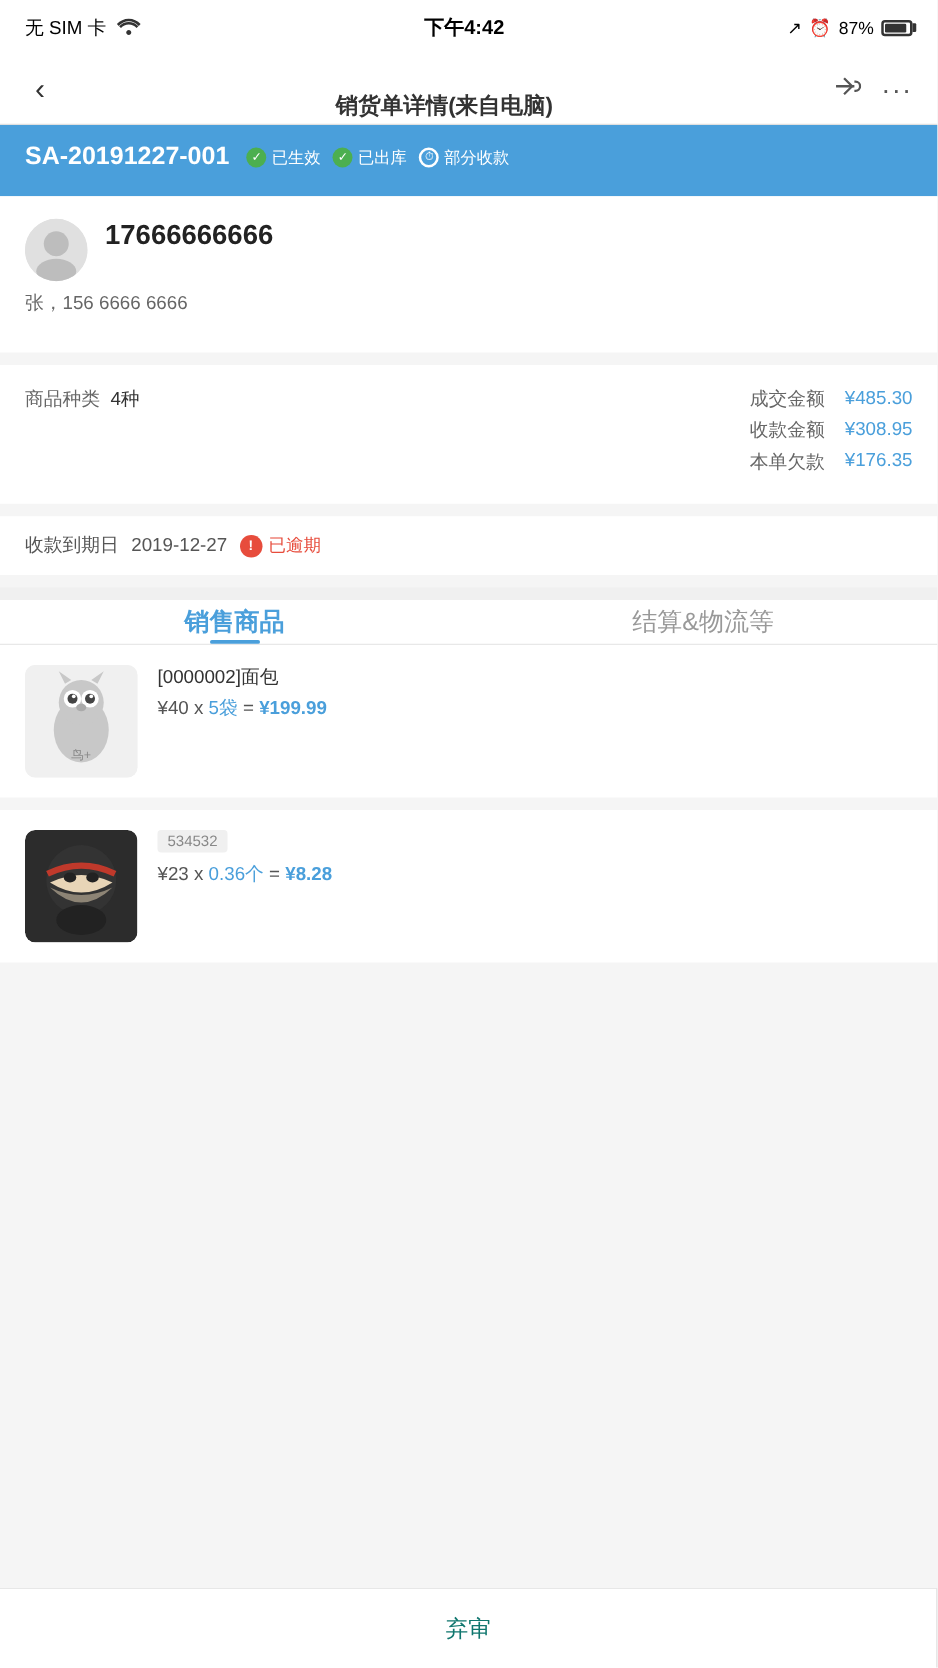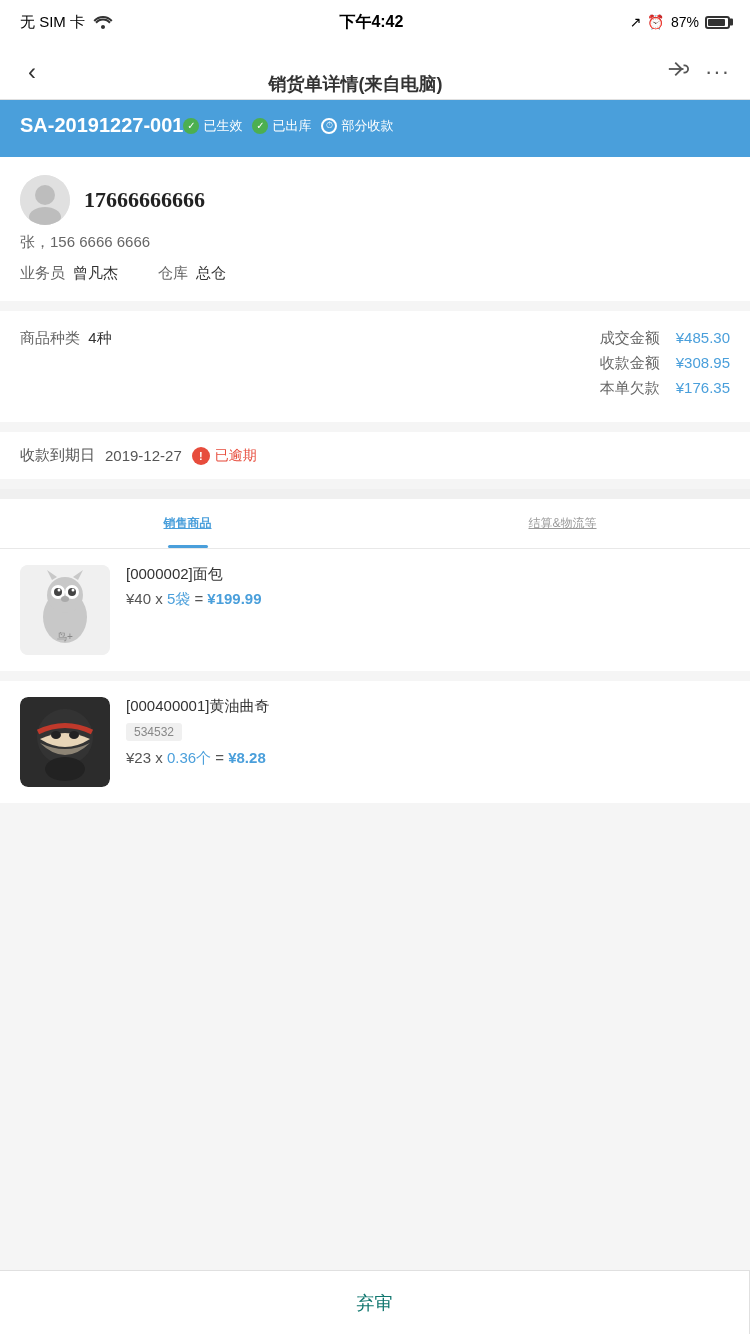--- a/index.html
+++ b/index.html
@@ -87,20 +87,21 @@
     }
 
     
     .order-header {
       background: #4a9fdb;
       padding: 14px 20px 12px;
     }
     .order-header-top {
       display: flex;
       align-items: center;
+      gap: 14px;
       margin-bottom: 8px;
     }
     .order-number {
       font-size: 20px;
       font-weight: 700;
       color: #fff;
     }
     .order-badges {
       display: flex;
       align-items: center;
@@ -139,24 +140,22 @@
     }
 
     
     .customer-section {
       background: #fff;
       padding: 18px 20px;
       margin-bottom: 10px;
     }
     .customer-top {
       display: flex;
-      align-items: center;
       gap: 14px;
       margin-bottom: 8px;
-      font-family: Liberation Serif, serif;
     }
     .avatar {
       width: 50px; height: 50px;
       border-radius: 50%;
       background: #e0e0e0;
       display: flex;
       align-items: center;
       justify-content: center;
       overflow: hidden;
       flex-shrink: 0;
@@ -253,25 +252,24 @@
     .tabs-container {
       background: #fff;
       border-bottom: 1px solid #e8e8e8;
     }
     .tabs {
       display: flex;
     }
     .tab {
       flex: 1;
       text-align: center;
-      padding: 16px 0;
-      font-size: 12px;
+      padding: 4px 0;
+      font-size: 20px;
       cursor: pointer;
       position: relative;
-      text-decoration: underline;
     }
     .tab.active {
       color: #4a9fdb;
       font-weight: 600;
     }
     .tab.inactive {
       color: #999;
     }
     .tab.active::after {
       content: '';
@@ -427,30 +425,20 @@
     <div class="avatar">
       <svg class="avatar-svg" viewBox="0 0 50 50" xmlns="http://www.w3.org/2000/svg">
         <circle cx="25" cy="25" r="25" fill="#e0e0e0"></circle>
         <circle cx="25" cy="20" r="10" fill="#bdbdbd"></circle>
         <ellipse cx="25" cy="42" rx="16" ry="10" fill="#bdbdbd"></ellipse>
       </svg>
     </div>
     <span class="customer-name">17666666666</span>
   </div>
   <div class="customer-info">张，156 6666 6666</div>
-  <div class="customer-meta">
-    <div class="meta-item">
-      <span class="meta-label">业务员</span>
-      <span class="meta-value">曾凡杰</span>
-    </div>
-    <div class="meta-item">
-      <span class="meta-label">仓库</span>
-      <span class="meta-value">总仓</span>
-    </div>
-  </div>
 </div>
 
 <div class="stats-section">
   <div class="stats-left">
     <span>商品种类</span>&nbsp;
     <span class="stats-kind-count">4种</span>
   </div>
   <div class="stats-right">
     <div class="stat-row">
       <span class="stat-label">成交金额</span>
@@ -537,21 +525,20 @@
         <ellipse cx="54" cy="38" rx="5" ry="4" fill="#222"></ellipse>
 
         <path d="M18 35 Q45 22 72 35" stroke="#c0392b" stroke-width="5" fill="none"></path>
 
         <path d="M20 46 Q45 58 70 46 Q45 70 20 46" fill="#e8d5b7" opacity="0.5"></path>
 
         <ellipse cx="45" cy="72" rx="20" ry="12" fill="#222"></ellipse>
       </svg>
     </div>
     <div class="product-info">
-      <div class="product-name">[000400001]黄油曲奇</div>
       <div class="product-sku">534532</div>
       <div class="product-price">
         <span>¥23</span>
         <span> x </span>
         <span class="qty">0.36个</span>
         <span> = </span>
         <span class="total">¥8.28</span>
       </div>
     </div>
   </div>

